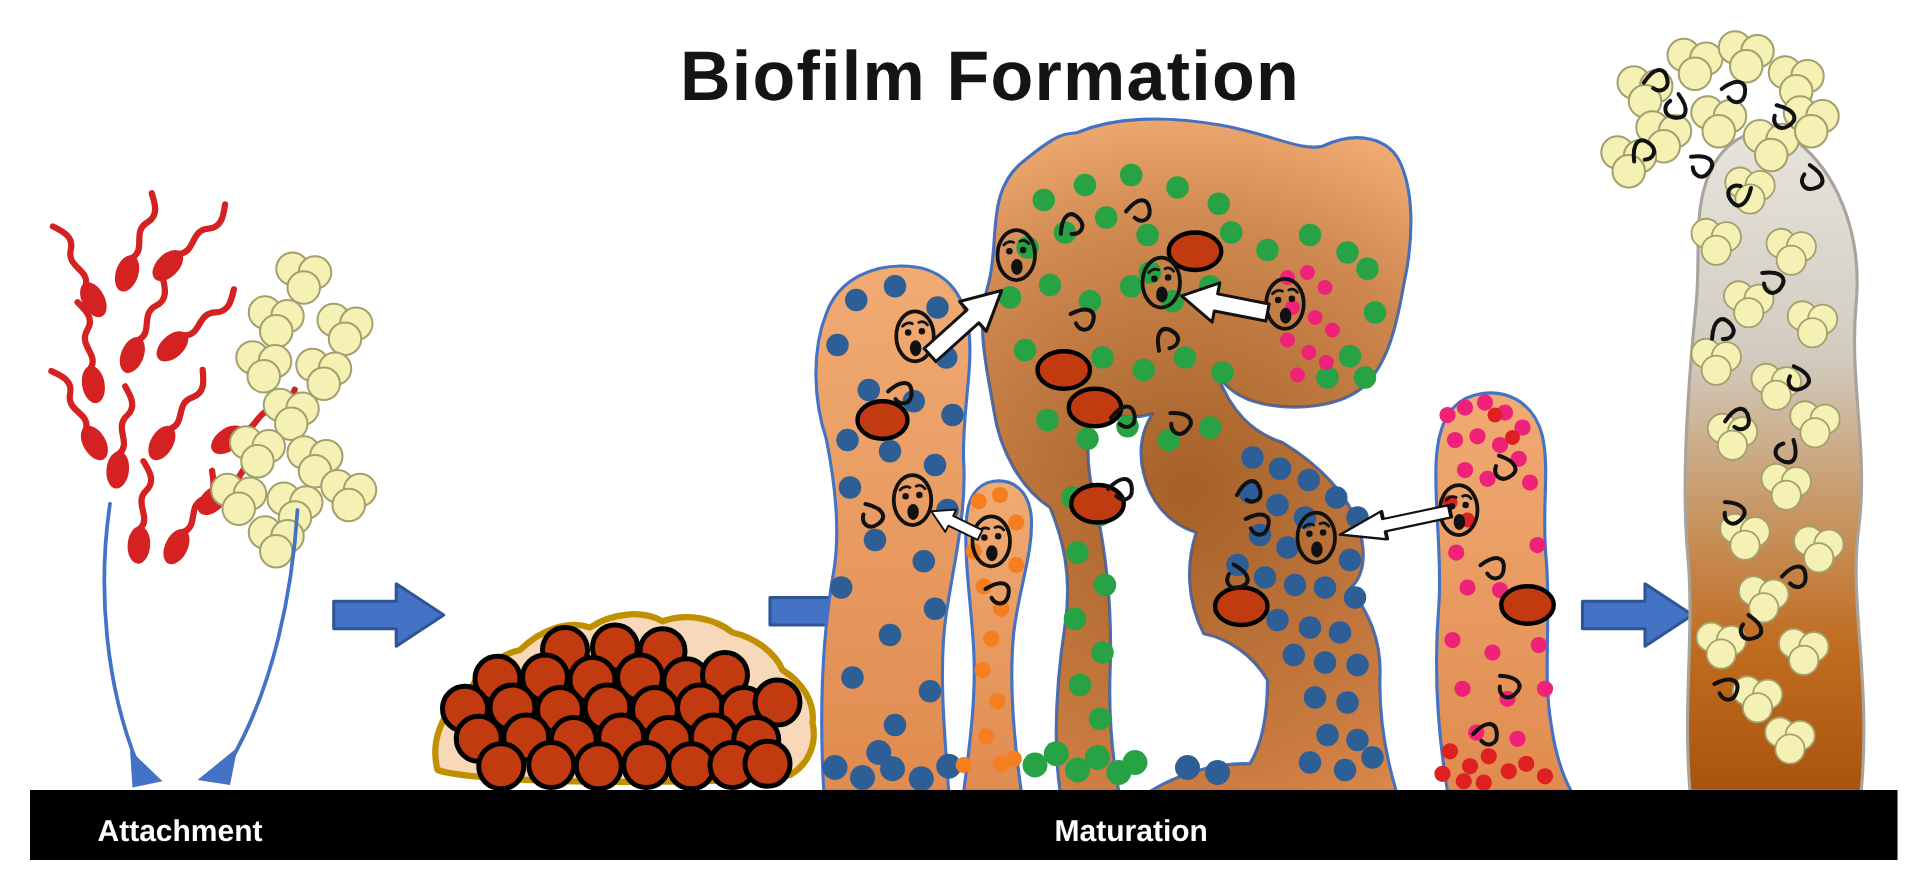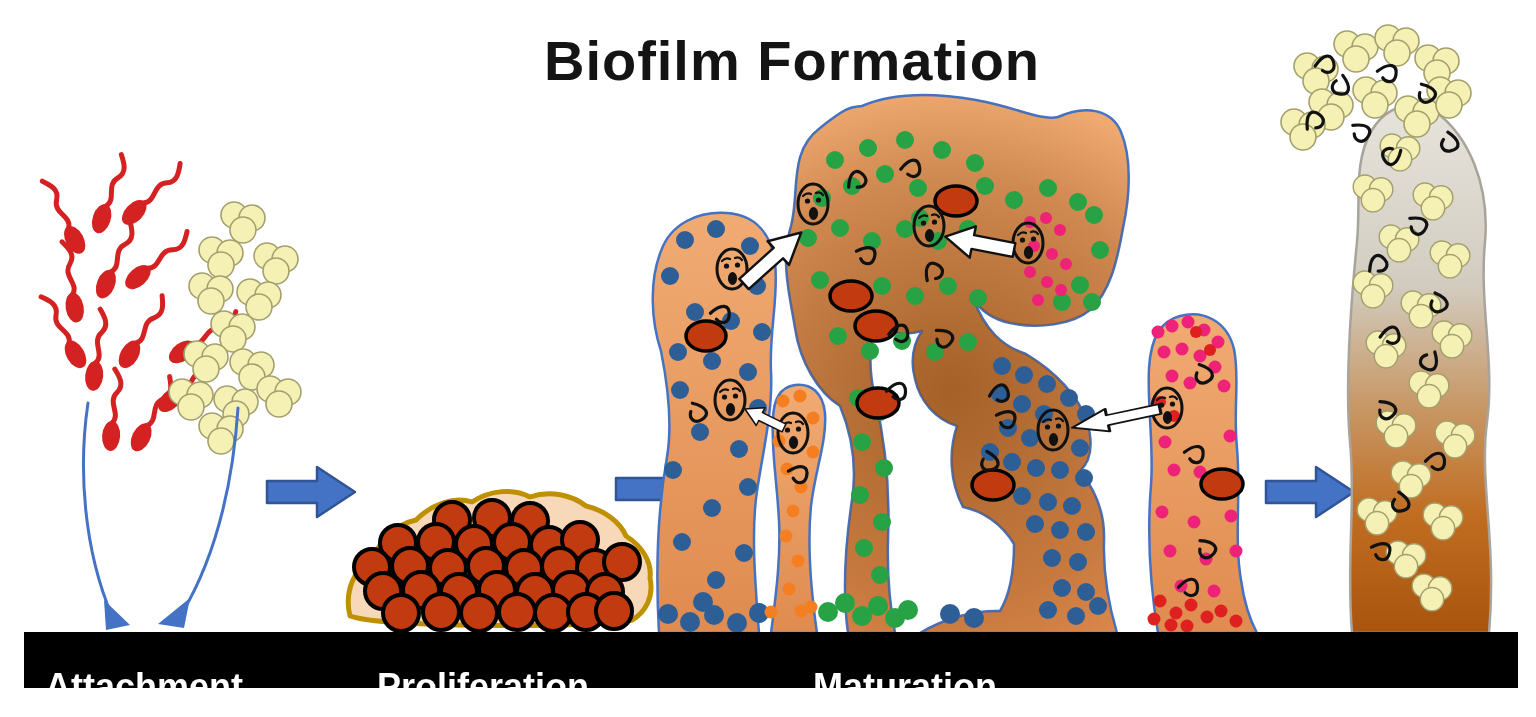--- a/index.html
+++ b/index.html
@@ -2,22 +2,22 @@
 <html style="--titleInk: #141414; --ink: #111111; --barBg: #000000; --barText: #ffffff; --planktonicRed: #d42121; --cocciFill: #f5f1b4; --cocciStroke: #a3a06e; --arrowBlue: #4472c4; --arrowBlueDark: #2f5597; --thinArrowBlue: #4472c4; --towerOutline: #4472c4; --towerTanLight: #f0ab73; --towerTanDeep: #e08b4f; --mushroomBrown: #8a4a12; --prolifBg: #f7d9ba; --prolifOutline: #bf9000; --cellBrick: #c23a10; --dotBlue: #2d5f96; --dotGreen: #27a244; --dotPink: #ee2278; --dotOrange: #f57e20; --dotRed: #df2020; --whiteArrowFill: #ffffff; --detachGrayTop: #e7e4dd; --detachGrayMid: #d2ccc0; --detachTan: #c89a6a; --detachOrange: #c06c20; --detachDeep: #a9540e; --detachOutline: #a8a49c;"><head>
 <meta charset="utf-8">
 <style>
   html,body{margin:0;padding:0;background:#fff;}
   .canvas{position:relative;width:1536px;height:717px;background:#fff;overflow:hidden;
           font-family:"Liberation Sans",sans-serif;}
   .diagram-svg{position:absolute;left:0;top:0;}
   .title{position:absolute;top:28px;left:792px;transform:translateX(-50%);
          font-size:56px;font-weight:bold;color:var(--titleInk);white-space:nowrap;letter-spacing:1px;}
   .bar{position:absolute;left:24px;top:632px;width:1494px;height:56px;background:var(--barBg);}
-  .stage-label{position:absolute;top:659px;height:44px;line-height:56px;transform:translateX(-50%);
-         font-size:36px;font-weight:bold;color:var(--barText);white-space:nowrap;}
+  .stage-label{position:absolute;top:638px;height:44px;line-height:56px;transform:translateX(-50%);
+         font-size:24px;font-weight:bold;color:var(--barText);white-space:nowrap;}
   .lbl-attachment{left:144px;} .lbl-proliferation{left:483px;}
   .lbl-maturation{left:905px;text-align:center;} .lbl-detachment{left:1377px;}
 
   
   .bactHead{fill:var(--planktonicRed);}
   .bactTail{fill:none;stroke:var(--planktonicRed);stroke-width:5;stroke-linecap:round;}
   .cocci circle{fill:var(--cocciFill);stroke:var(--cocciStroke);stroke-width:1.6;}
   .thinArrow{fill:none;stroke:var(--thinArrowBlue);stroke-width:3;stroke-linecap:round;}
   .thinHead{fill:var(--thinArrowBlue);}
   .blockArrow{fill:var(--arrowBlue);stroke:var(--arrowBlueDark);stroke-width:2.5;stroke-linejoin:round;}
@@ -474,16 +474,15 @@
       <use href="#squigSym" class="squig" transform="translate(1452,143) rotate(100)"></use>
       <use href="#squigSym" class="squig" transform="translate(1326,62) rotate(10)"></use>
     </g>
   </g>
 </svg>
 
 <div class="title">Biofilm Formation</div>
 
 <div class="bar"></div>
 <div class="stage-label lbl-attachment">Attachment</div>
-<div class="stage-label lbl-proliferation">Proliferation</div>
 <div class="stage-label lbl-maturation">Maturation</div>
 
 </div>
 
 </body></html>

